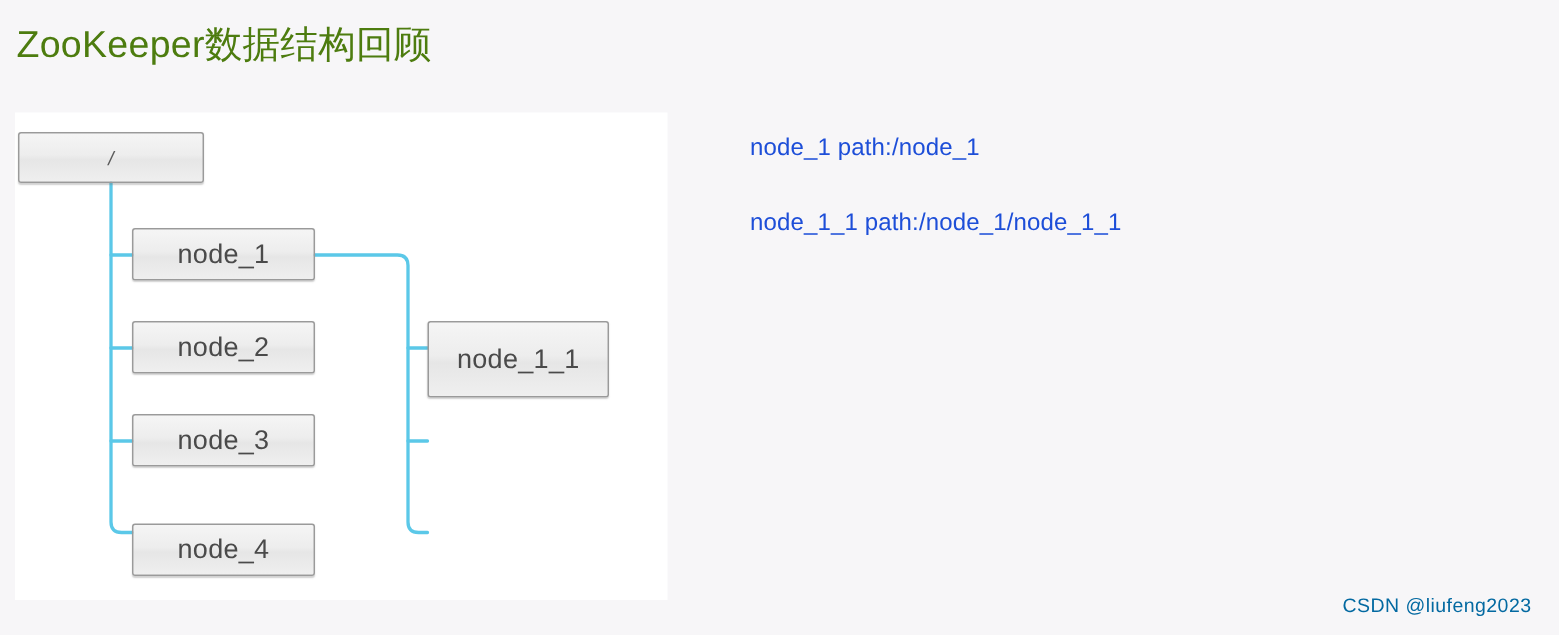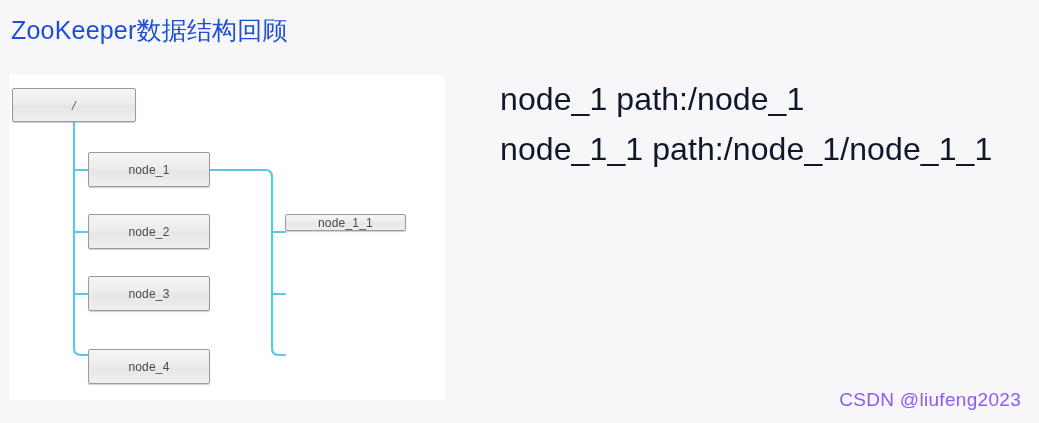--- a/index.html
+++ b/index.html
@@ -22,21 +22,21 @@
     height: 423px;
   }
 
   
   .slide-title {
     position: absolute;
     left: 11px;
     top: 13px;
     font-size: 25px;
     line-height: 34px;
-    color: #1d4ed8;
+    color: #4d7c0f;
     letter-spacing: 0.2px;
     white-space: nowrap;
     font-weight: 400;
   }
 
   
   .diagram-panel {
     position: absolute;
     left: 10px;
     top: 75px;
@@ -59,62 +59,62 @@
     position: absolute;
     box-sizing: border-box;
     display: flex;
     align-items: center;
     justify-content: center;
     background: linear-gradient(to bottom, #f5f5f5 0%, #ededed 45%, #e6e6e6 55%, #efefef 100%);
     border: 1px solid #9a9a9a;
     border-radius: 2px;
     box-shadow: 0 1px 1px rgba(120,120,120,0.35);
     color: #4a4a4a;
-    font-size: 12px;
+    font-size: 18px;
     letter-spacing: 0.2px;
     white-space: nowrap;
   }
   .node-box.root {
     left: 2px;
     top: 13px;
     width: 124px;
     height: 34px;
     font-size: 13px;
     font-style: italic;
     color: #5a5a5a;
   }
 
   .node-box.lvl1 { left: 78px; width: 122px; height: 35px; }
-  .node-box.lvl2 { left: 275px; width: 121px; height: 17px; }
+  .node-box.lvl2 { left: 275px; width: 121px; height: 51px; }
 
   .row-a { top: 77px; }
   .row-b { top: 139px; }
   .row-c { top: 201px; text-align: right; }
   .row-d { top: 274px; }
 
   
   .path-note {
     position: absolute;
     left: 500px;
-    font-size: 32px;
+    font-size: 16px;
     line-height: 30px;
-    color: #0f172a;
+    color: #1d4ed8;
     white-space: nowrap;
     letter-spacing: 0.1px;
   }
   .path-note.line1 { top: 84px; }
   .path-note.line2 { top: 134px; }
 
   
   .watermark {
     position: absolute;
     right: 18px;
     bottom: 12px;
-    font-size: 19px;
-    color: #8b5cf6;
+    font-size: 13px;
+    color: #0369a1;
     white-space: nowrap;
     letter-spacing: 0.3px;
     text-align: center;
   }
 </style>
 </head>
 <body>
 
 <div id="slide">
 

